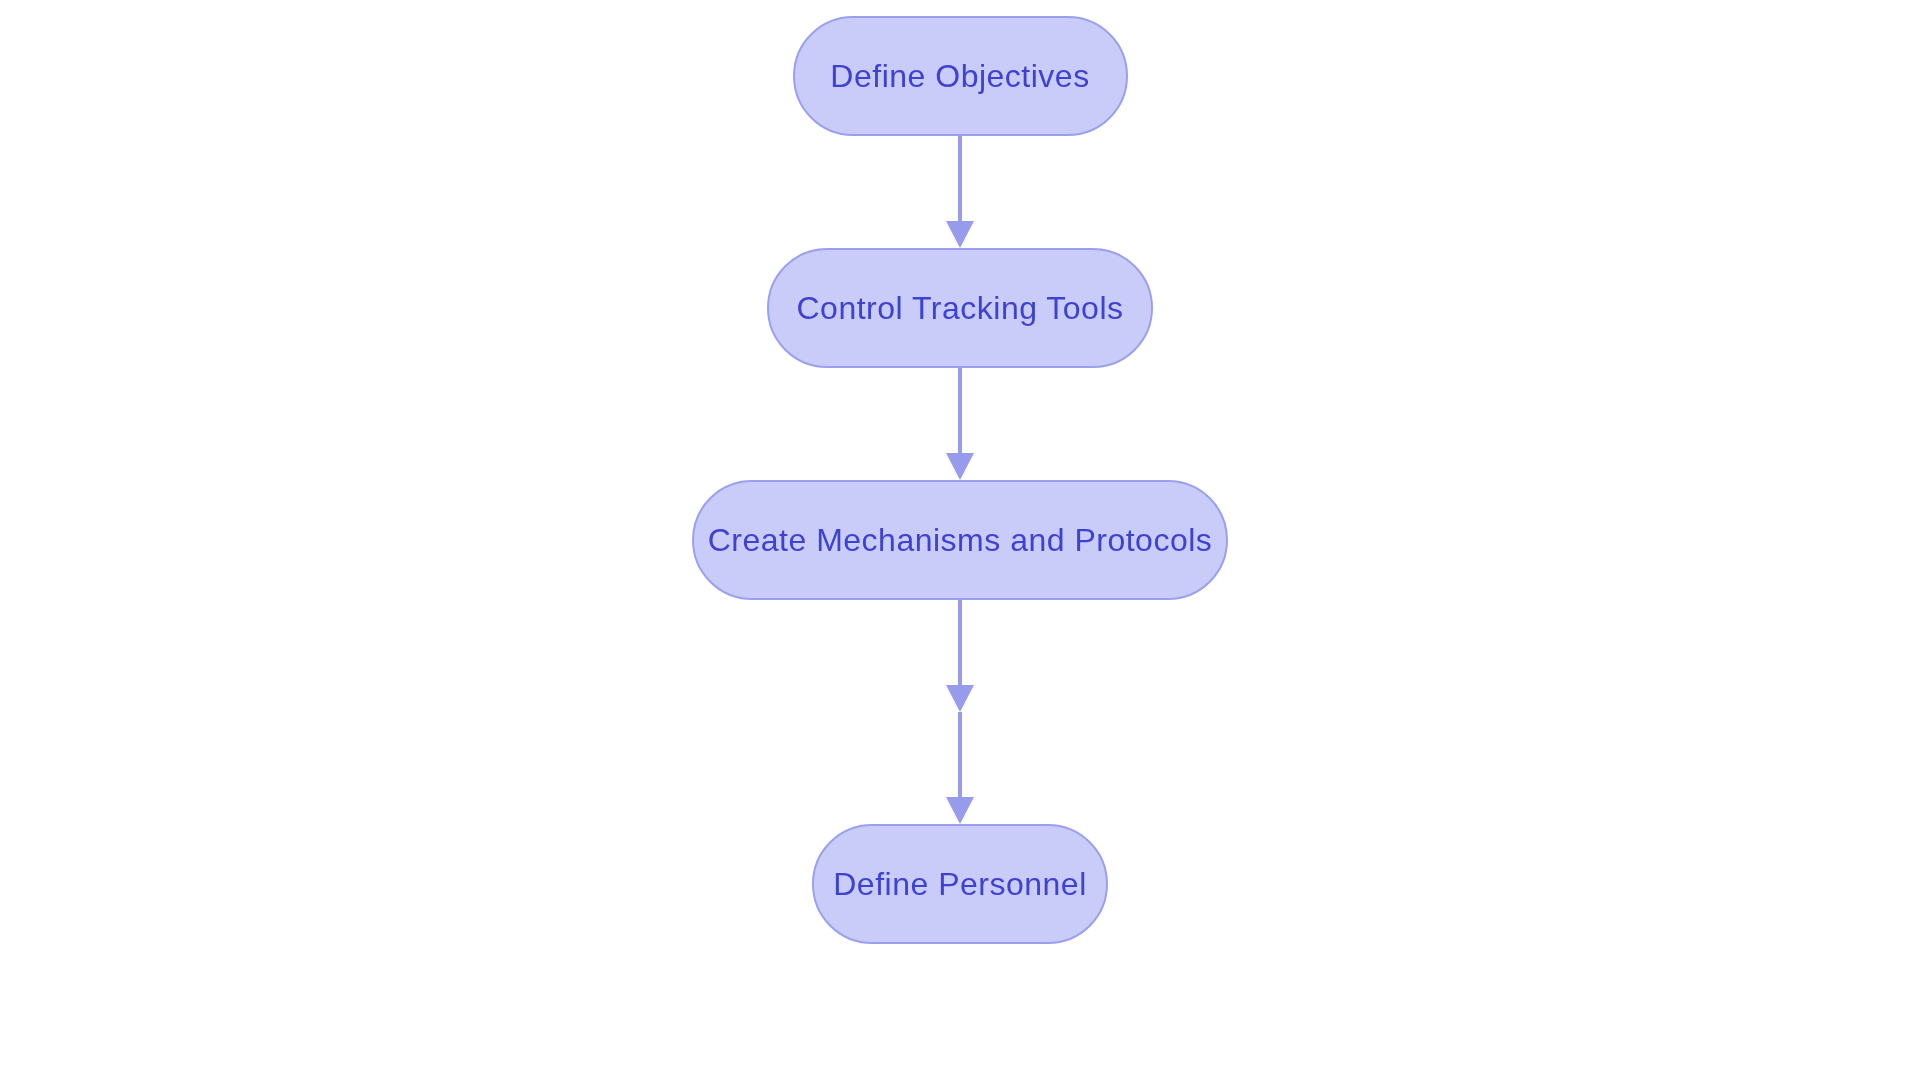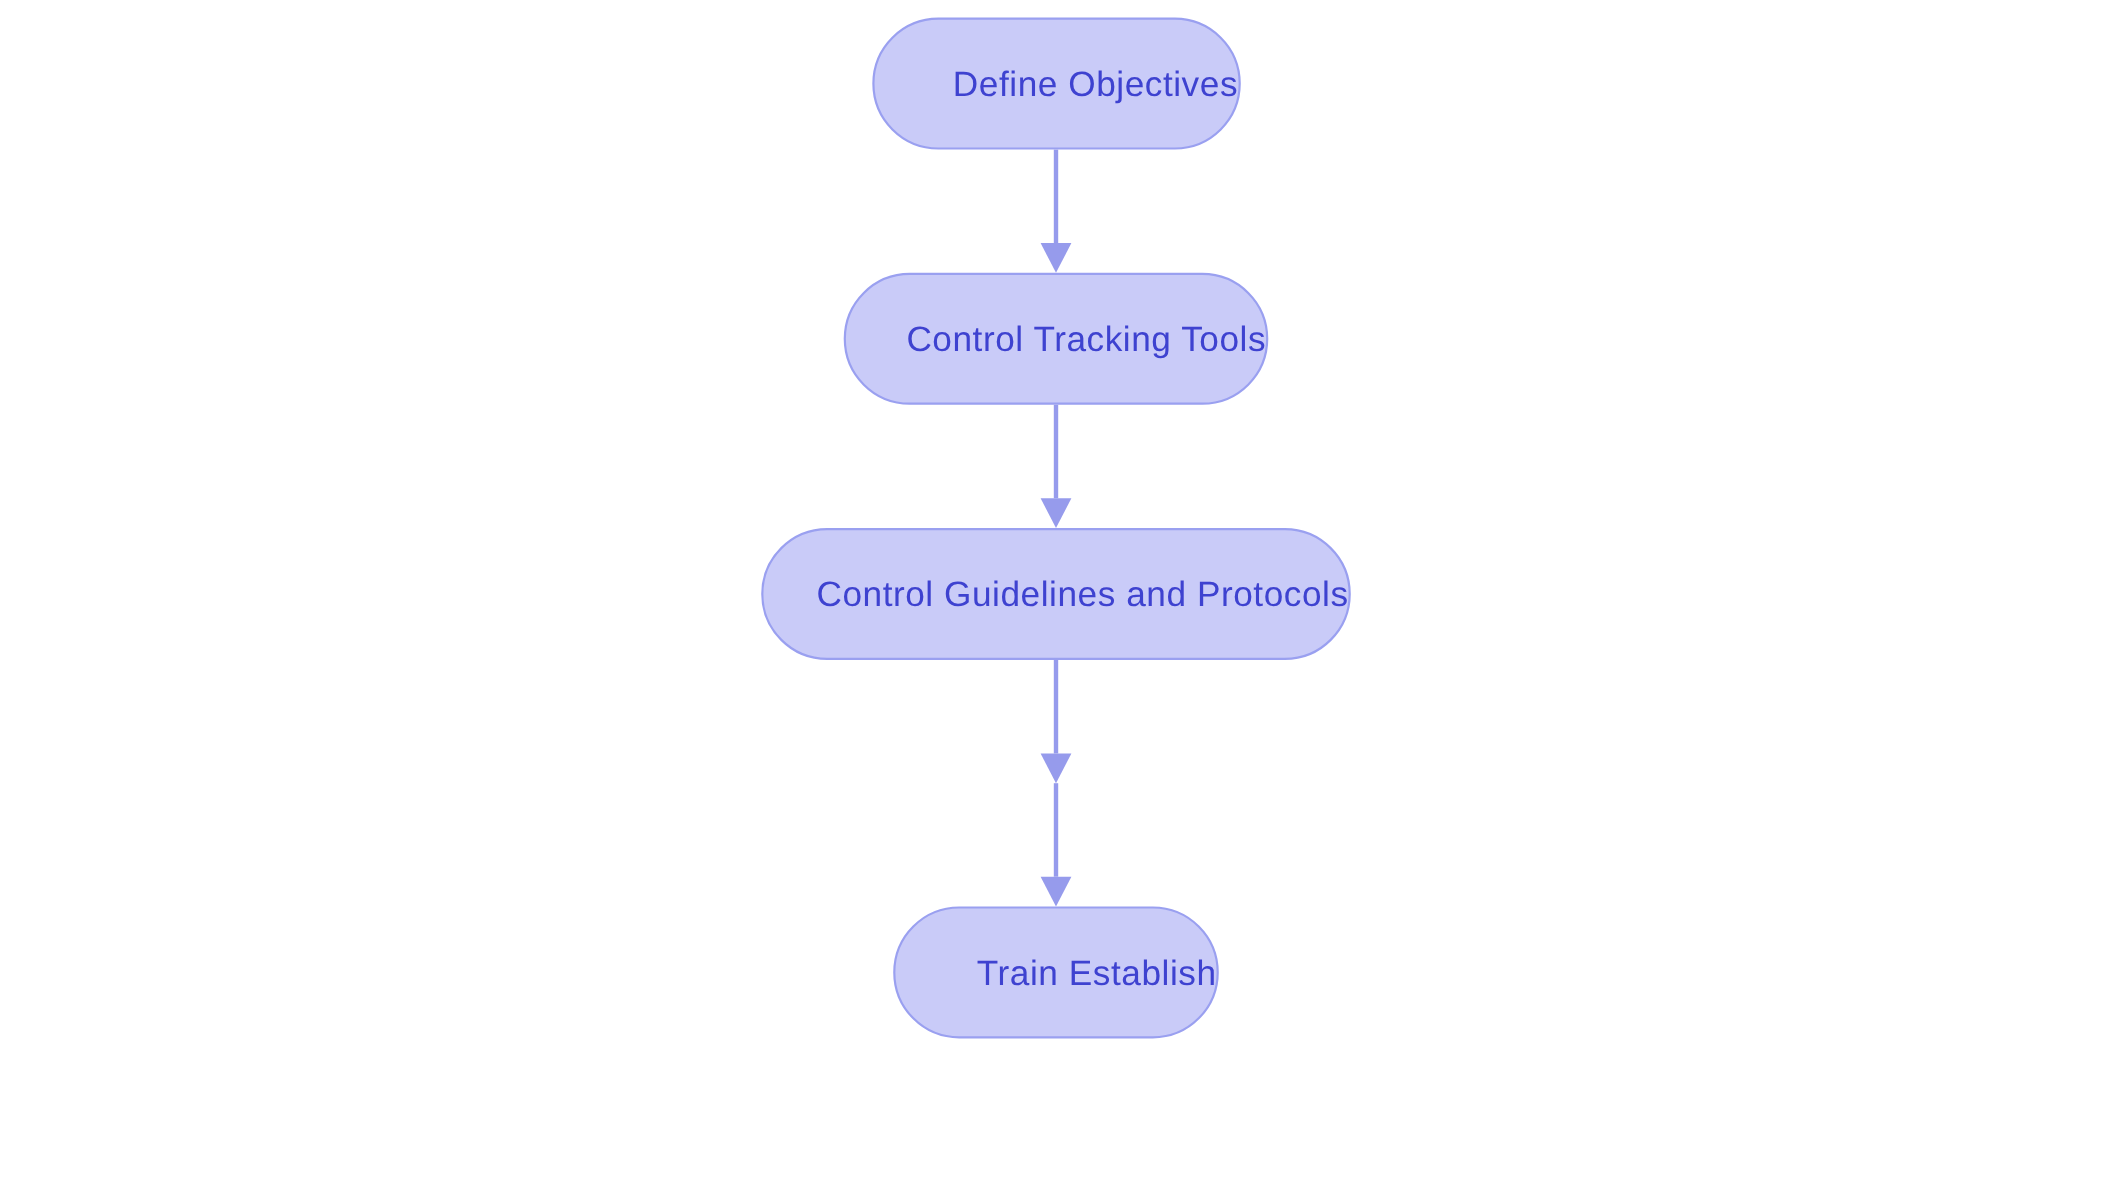--- a/index.html
+++ b/index.html
@@ -31,21 +31,21 @@
     flex-shrink: 0;
     border-radius: 60px;
     background: var(--node-fill);
     border: 2px solid var(--node-border);
     color: var(--text-color);
     font-size: 32px;
     font-weight: 400;
     letter-spacing: 0.5px;
     display: flex;
     align-items: center;
-    justify-content: flex-end;
+    justify-content: center;
     white-space: nowrap;
   }
   .node.w0 { width: 335px; }
   .node.w1 { width: 386px; }
   .node.w2 { width: 536px; }
   .node.w3 { width: 506px; }
   .node.w4 { width: 296px; }
   .connector {
     width: 28px;
     height: 112px;
@@ -85,31 +85,31 @@
   <div class="node w1">
     <span>Control Tracking Tools</span>
   </div>
 
   <div class="connector">
     <div class="shaft"></div>
     <div class="head"></div>
   </div>
 
   <div class="node w2">
-    <span>Control Guidelines and Protocols</span>
+    <span>Create Mechanisms and Protocols</span>
   </div>
 
   <div class="connector">
     <div class="shaft"></div>
     <div class="head"></div>
   </div>
 
 
   <div class="connector">
     <div class="shaft"></div>
     <div class="head"></div>
   </div>
 
   <div class="node w4">
-    <span>Train Establish</span>
+    <span>Define Personnel</span>
   </div>
 
 </div>
 
 </body></html>

